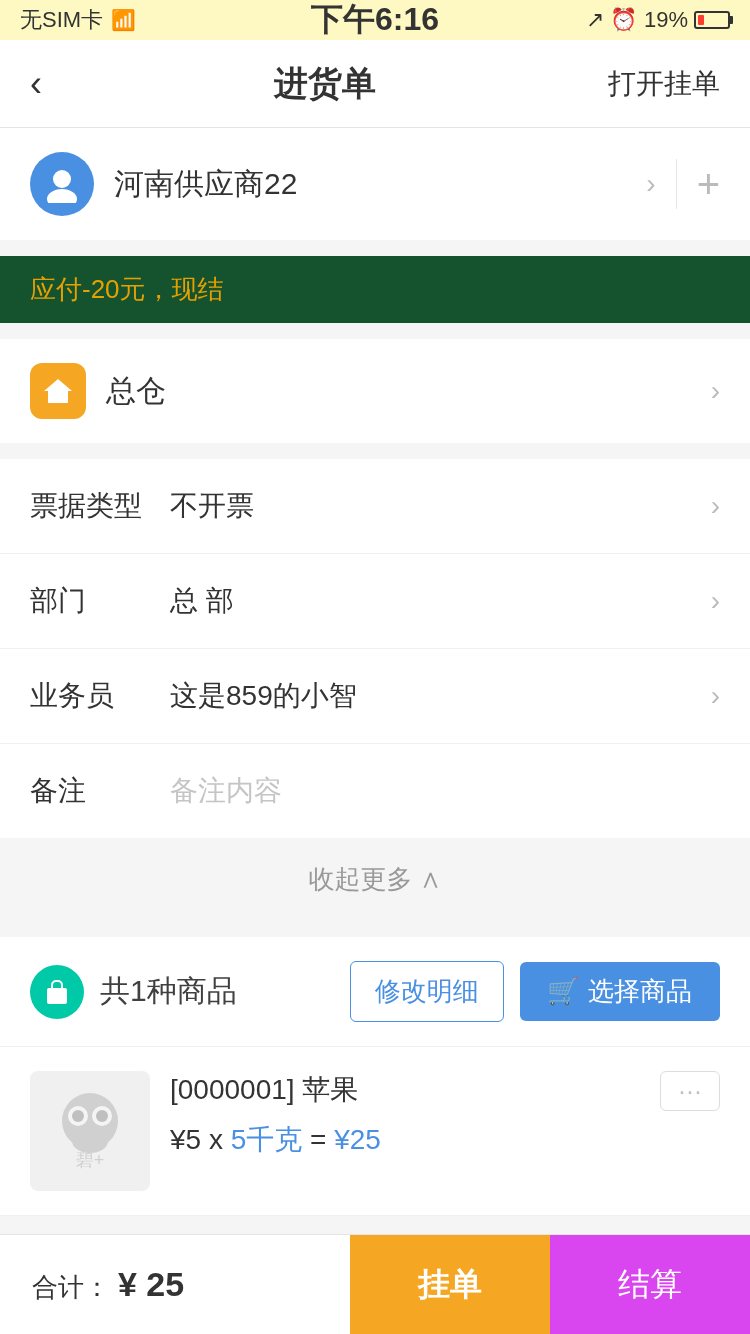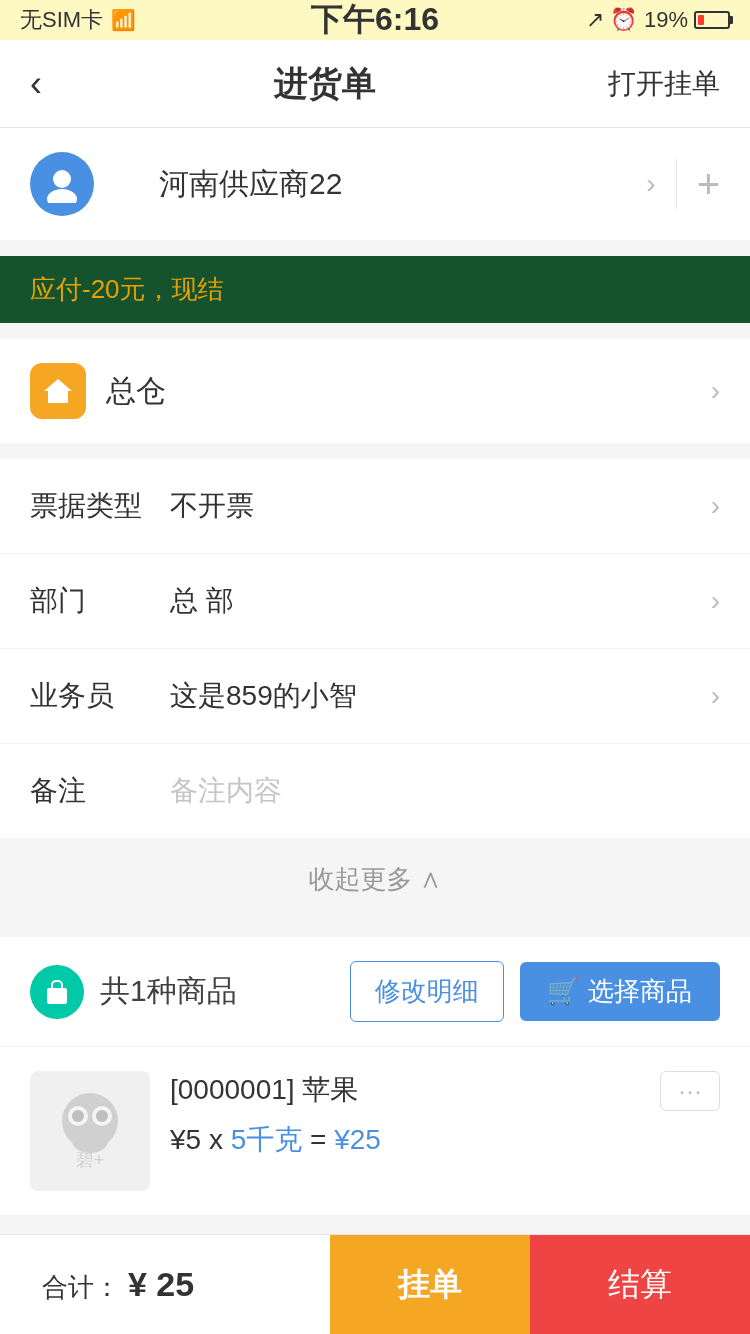--- a/index.html
+++ b/index.html
@@ -62,21 +62,21 @@
       display: flex;
       align-items: center;
       padding: 24px 30px;
       background: #fff;
     }
     .supplier-avatar {
       width: 64px; height: 64px; border-radius: 50%; background: #4a90e2;
       display: flex; align-items: center; justify-content: center;
       color: #fff; font-size: 30px; margin-right: 20px; flex-shrink: 0;
     }
-    .supplier-name { flex: 1; font-size: 30px; color: #333; font-weight: 500; margin-left: 45px; }
+    .supplier-name { flex: 1; font-size: 30px; color: #333; font-weight: 500; }
     .chevron-right { color: #bbb; font-size: 28px; margin-right: 0; }
     .divider-vertical { width: 1px; height: 50px; background: #e5e5e5; margin: 0 20px; }
     .add-btn { font-size: 40px; color: #bbb; font-weight: 300; cursor: pointer; }
 
     
     .notice-bar {
       background: #14532d;
       padding: 16px 30px;
       font-size: 26px;
       color: #e8a000;
@@ -199,21 +199,21 @@
       bottom: 0;
       width: 750px;
       height: 100px;
       display: flex;
       align-items: center;
       background: #fff;
       border-top: 1px solid #e5e5e5;
     }
     .total-section {
       flex: 1;
-      padding: 0 42px;
+      padding: 0 32px;
       display: flex;
       flex-direction: column;
       justify-content: center;
     }
     .total-label { font-size: 26px; color: #333; }
     .total-amount { font-size: 34px; font-weight: 600; color: #333; }
     .total-count { font-size: 22px; color: #999; }
     .btn-hold {
       width: 200px;
       height: 100px;
@@ -221,23 +221,23 @@
       color: #fff;
       border: none;
       font-size: 32px;
       font-weight: 700;
       cursor: pointer;
       display: flex;
       align-items: center;
       justify-content: center;
     }
     .btn-checkout {
-      width: 220px;
+      width: 200px;
       height: 100px;
-      background: #ef4444;
+      background: #d946ef;
       color: #fff;
       border: none;
       font-size: 32px;
       font-weight: 500;
       cursor: pointer;
       display: flex;
       align-items: center;
       justify-content: center;
     }
 

